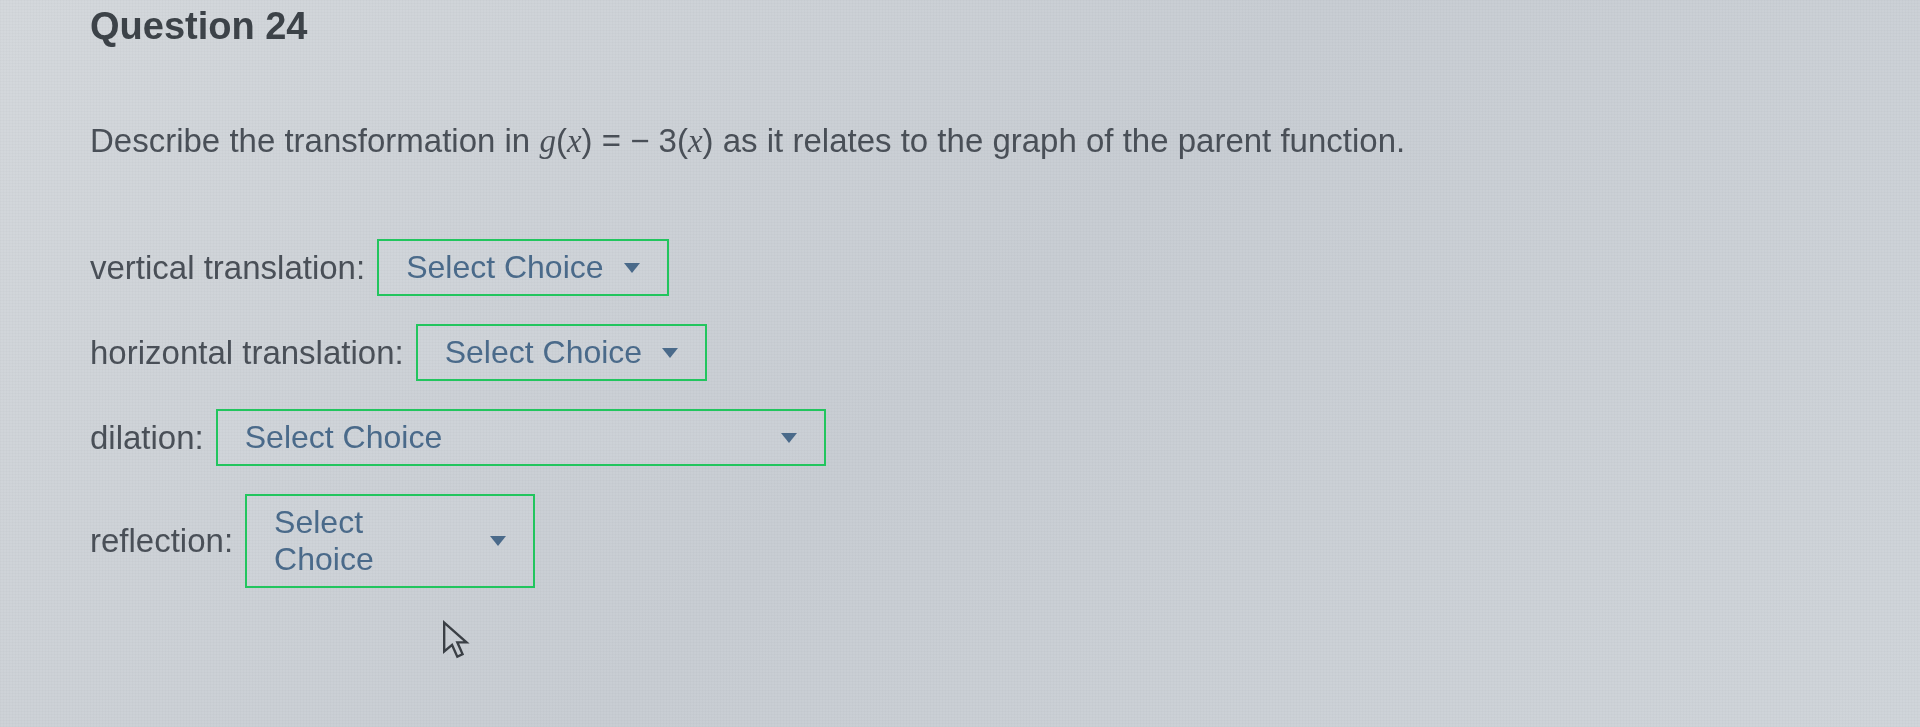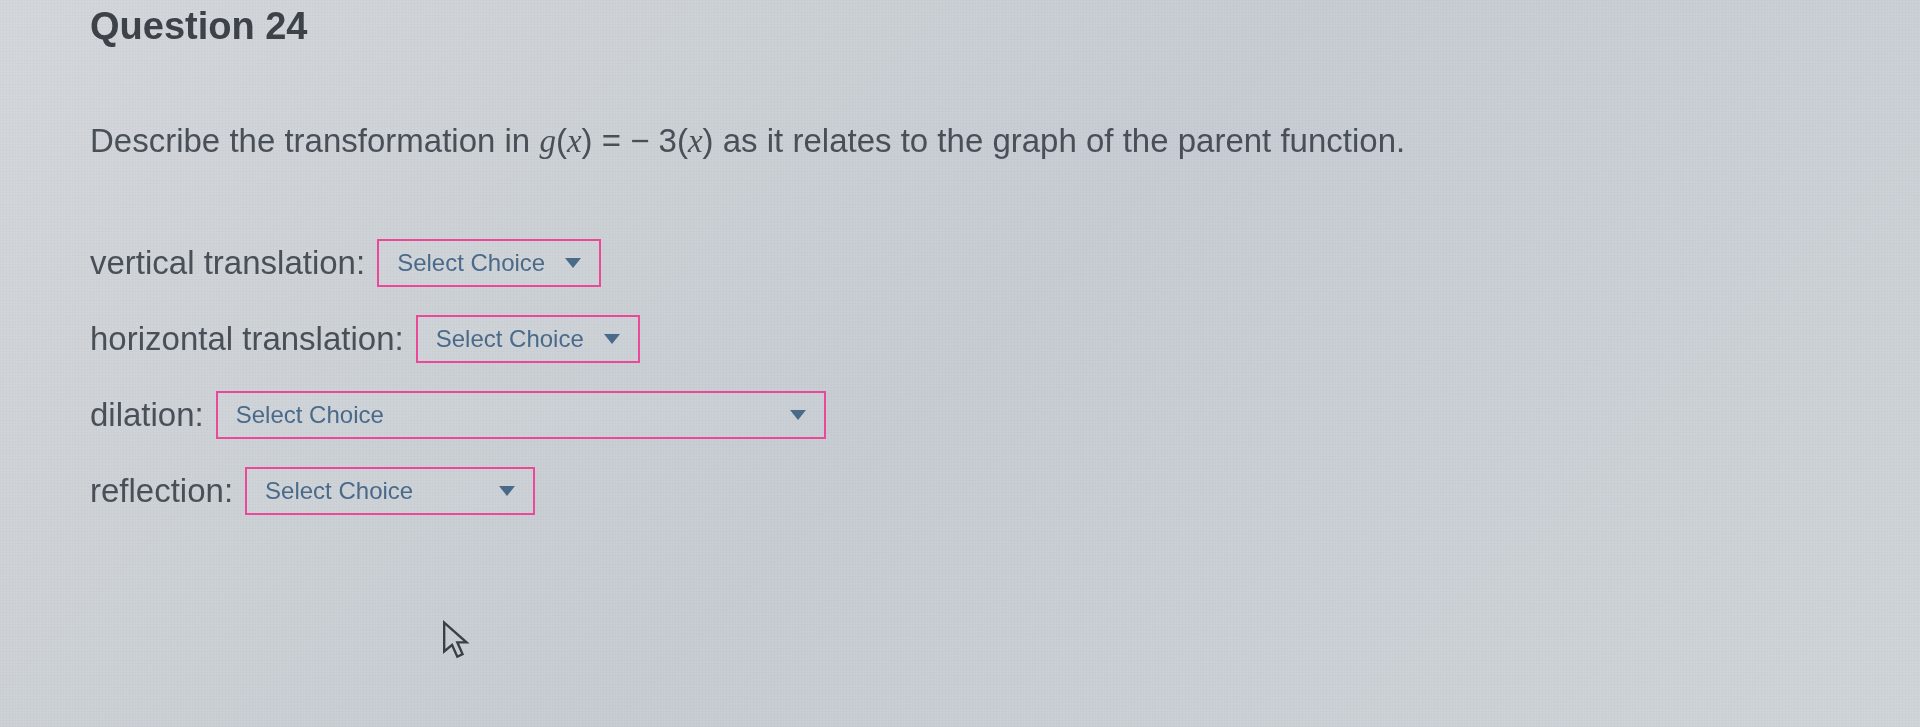--- a/index.html
+++ b/index.html
@@ -54,26 +54,26 @@
       display: flex;
       align-items: center;
       margin-bottom: 28px;
       font-size: 33px;
       color: #4a5058;
     }
     .field-label {
       margin-right: 12px;
     }
     .select-box {
-      border: 2px solid #ec4899;
+      border: 2px solid #22c55e;
       background: rgba(255,255,255,0.05);
-      padding: 8px 18px;
+      padding: 8px 27px;
       display: inline-flex;
       align-items: center;
-      font-size: 24px;
+      font-size: 32px;
       color: #4a6a8a;
       cursor: pointer;
       position: relative;
     }
     .select-text {
       margin-right: 20px;
     }
     .chevron {
       width: 0;
       height: 0;

